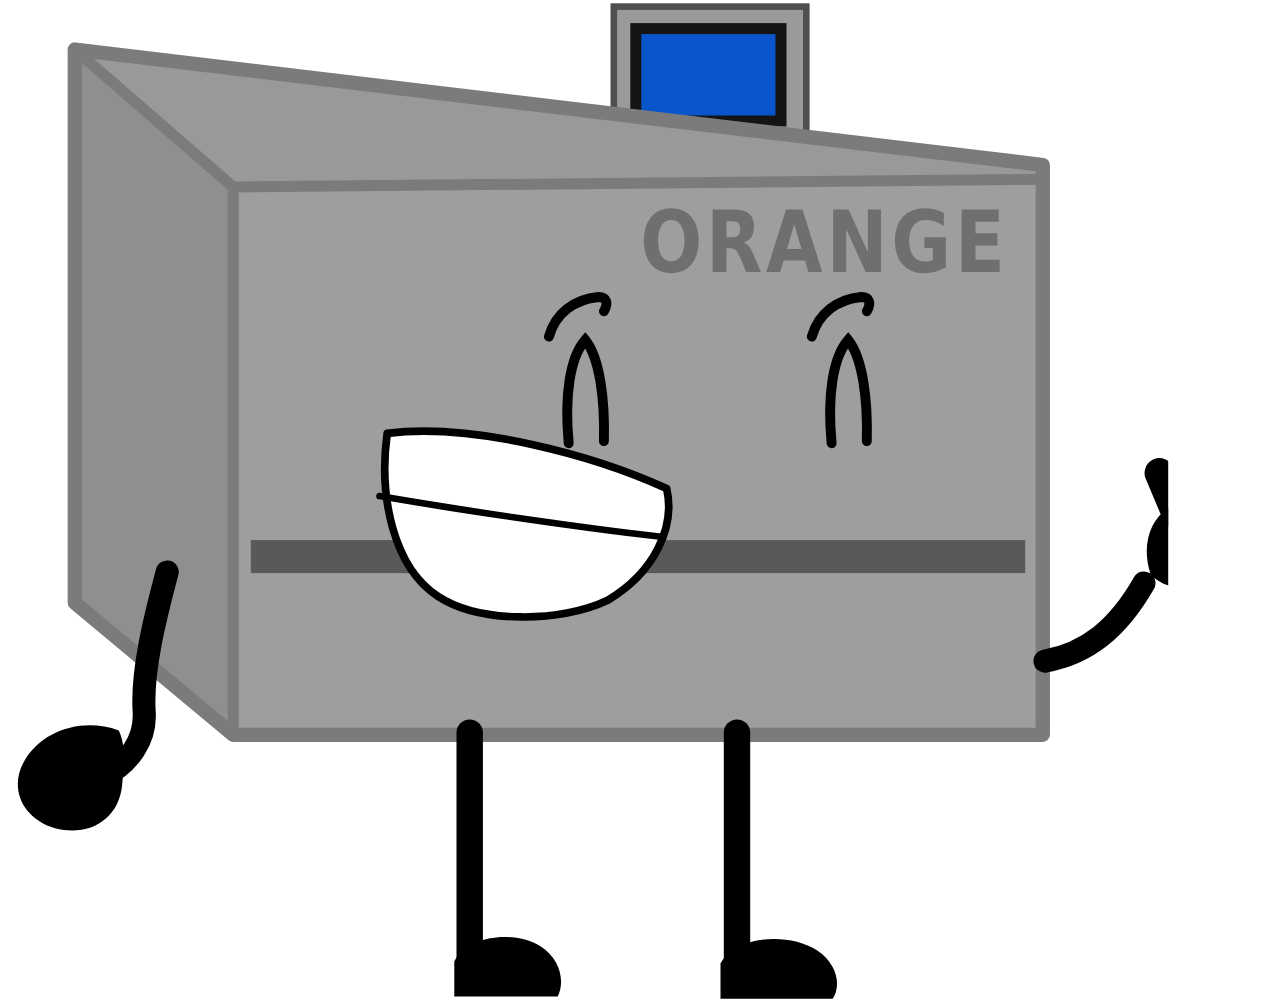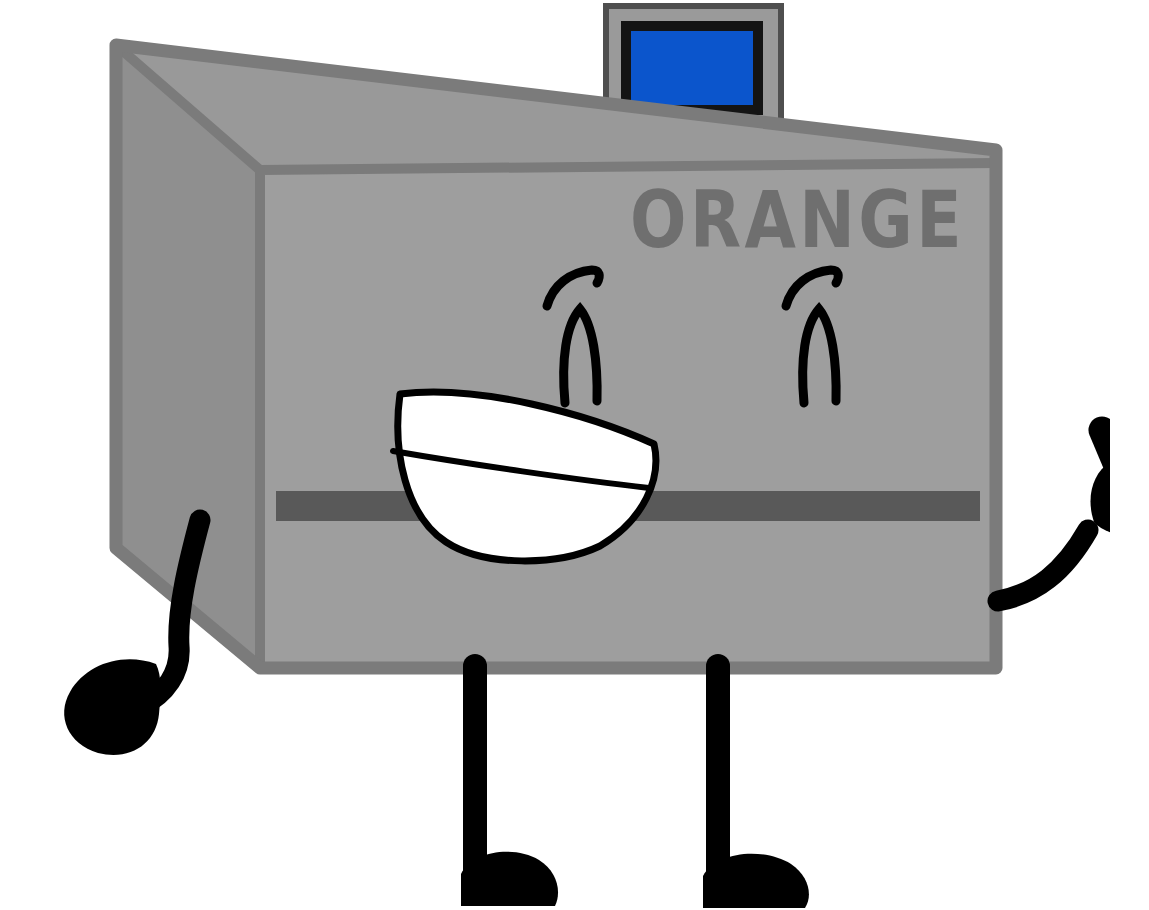--- a/index.html
+++ b/index.html
@@ -7,21 +7,20 @@
     padding: 0;
     background: #ffffff;
     font-family: "DejaVu Sans", sans-serif;
   }
   .stage {
     position: relative;
     width: 1062px;
     height: 910px;
     overflow: hidden;
     background: var(--bg, #ffffff);
-    margin-left: 48px;
   }
   svg { display: block; }
 
   .f-front { fill: var(--front); }
   .f-top   { fill: var(--top); }
   .f-side  { fill: var(--side); }
 
   .edge-outer {
     fill: none;
     stroke: var(--outline);

